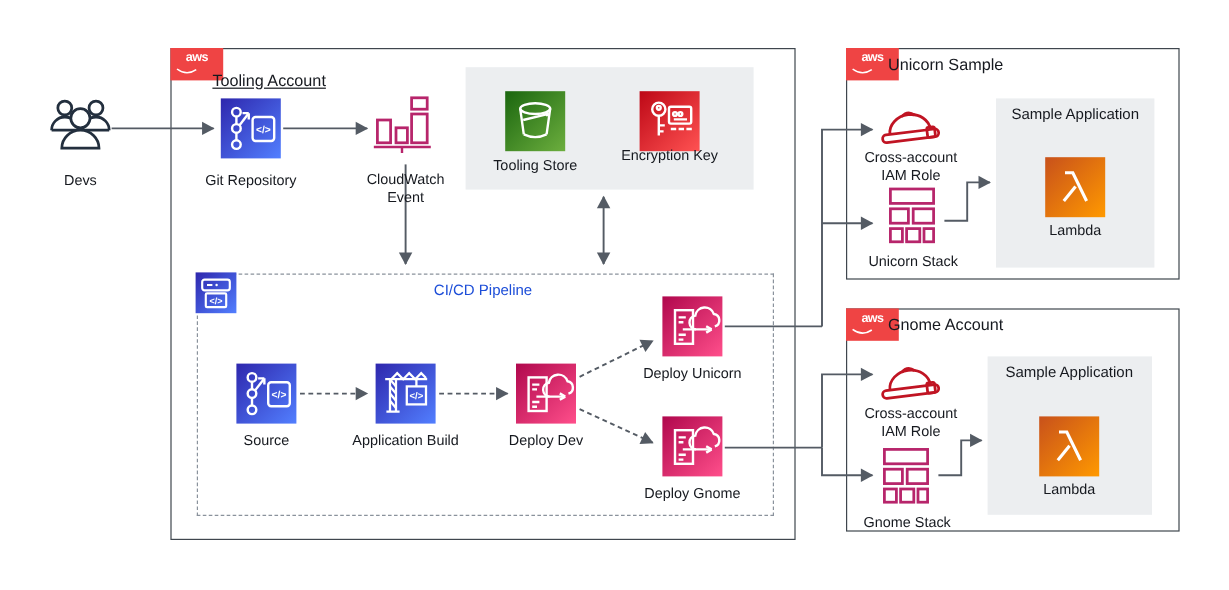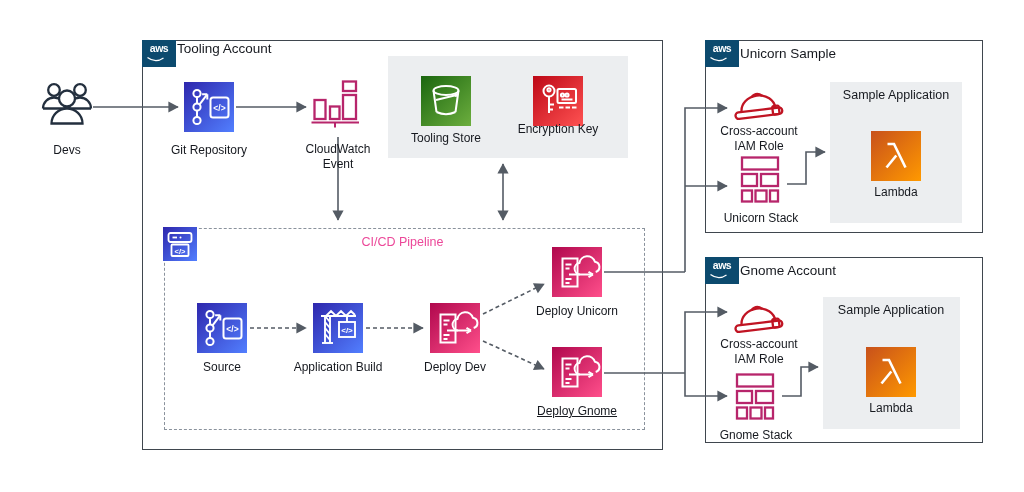--- a/index.html
+++ b/index.html
@@ -2,31 +2,31 @@
 <html><head>
 <meta charset="utf-8">
 <style>
   html,body{margin:0;padding:0;background:#fff;}
   #canvas{position:relative;width:1024px;height:492px;background:#ffffff;
           font-family:"Liberation Sans",sans-serif;color:#16191F;overflow:hidden;}
   .box{position:absolute;border:1.5px solid #3f464e;background:#fff;box-sizing:border-box;}
   .graybox{position:absolute;background:#eceef0;}
   .dashedbox{position:absolute;border:1.5px dashed #8a929c;box-sizing:border-box;}
   .acct-title{position:absolute;font-size:13.5px;color:#16191F;white-space:nowrap;}
-  .pipe-title{position:absolute;font-size:12.5px;color:#ec4899;text-align:center;}
+  .pipe-title{position:absolute;font-size:12.5px;color:#1d4ed8;text-align:center;}
   .lbl{position:absolute;font-size:12px;color:#16191F;text-align:center;
        transform:translateX(-50%);white-space:nowrap;line-height:1.25;}
   .lbl.wrap{white-space:normal;}
   .sq50{position:absolute;width:50px;height:50px;}
   .grad-blue{background:linear-gradient(135deg,#2E27AD,#527FFF);}
   .grad-pink{background:linear-gradient(135deg,#B0084D,#FF4F8B);}
   .grad-green{background:linear-gradient(135deg,#1B660F,#6CAE3E);}
   .grad-red{background:linear-gradient(135deg,#BD0816,#FF5252);}
   .grad-orange{background:linear-gradient(135deg,#C8511B,#FF9900);}
-  .awsbadge{position:absolute;width:34px;height:27px;background:#0c4a6e;}
+  .awsbadge{position:absolute;width:44px;height:27px;background:#ef4444;}
   .awsbadge .t{position:absolute;top:2px;left:0;width:100%;text-align:center;
                color:#fff;font-size:10.5px;font-weight:bold;letter-spacing:-0.5px;}
   .awsbadge svg{position:absolute;left:4px;bottom:3px;}
   svg{display:block;}
   #connectors{position:absolute;left:0;top:0;pointer-events:none;}
   .iconsvg{position:absolute;}
 </style>
 </head>
 <body>
 
@@ -82,21 +82,21 @@
         <path d="M1.5 1.5 Q9.5 7.5 17.5 2" stroke="#fff" stroke-width="1.3" fill="none"></path>
       </svg>
   </div>
   <div class="awsbadge" style="left:705px;top:257px;">
     <div class="t">aws</div>
     <svg width="19" height="8" viewBox="0 0 19 8">
         <path d="M1.5 1.5 Q9.5 7.5 17.5 2" stroke="#fff" stroke-width="1.3" fill="none"></path>
       </svg>
   </div>
 
-  <div class="acct-title" style="left:177px;top:41px;">Tooling Account</div>
+  <div class="acct-title" style="left:177px;top:60px;text-decoration:underline;">Tooling Account</div>
   <div class="acct-title" style="left:740px;top:46px;">Unicorn Sample</div>
   <div class="acct-title" style="left:740px;top:263px;">Gnome Account</div>
   <div class="pipe-title" style="left:330px;top:235px;width:145px;">CI/CD Pipeline</div>
   <div class="lbl" style="left:896px;top:88px;font-size:12.5px;">Sample Application</div>
   <div class="lbl" style="left:891px;top:303px;font-size:12.5px;">Sample Application</div>
 
   <svg class="iconsvg" style="left:38px;top:78px;" width="58" height="52" viewBox="0 0 58 52">
     <g fill="none" stroke="#232F3E" stroke-width="2.3">
       <circle cx="16" cy="12" r="5.8"></circle>
       <circle cx="42" cy="12" r="5.8"></circle>
@@ -240,21 +240,21 @@
     <svg width="50" height="50" viewBox="0 0 50 50">
       <g fill="none" stroke="#fff" stroke-width="2">
         <rect x="10.5" y="11.5" width="15" height="28"></rect>
         <path d="M13.5 17.5 h6 M13.5 21.5 h4 M13.5 32 h6 M13.5 36 h4"></path>
         <path d="M28 27.5 a5.8 5.8 0 0 1 -0.6 -11.5 a8 8 0 0 1 15.5 -1.3 a5.3 5.3 0 0 1 0.8 10.3"></path>
         <path d="M17 27.5 H41"></path>
         <path d="M41 27.5 l-4.5 -2.7 M41 27.5 l-4.5 2.7"></path>
       </g>
     </svg>
   </div>
-  <div class="lbl" style="left:577px;top:404px;text-decoration:underline;">Deploy Gnome</div>
+  <div class="lbl" style="left:577px;top:404px;">Deploy Gnome</div>
 
   <svg class="iconsvg" style="left:731px;top:82px;" width="54" height="40" viewBox="0 0 54 40">
     <g fill="none" stroke="#C01423" stroke-width="2.3" transform="rotate(-7 27 24)">
       <path d="M10 28 a17 14.5 0 0 1 34 0"></path>
       <rect x="3.5" y="28" width="47" height="6.5" rx="3.2"></rect>
       <path d="M21.5 14.5 q5.5 -5 11 0"></path>
       <rect x="41" y="26" width="6.5" height="8.5" rx="1.5"></rect>
     </g>
   </svg>
   <div class="lbl wrap" style="left:759px;top:124px;width:94px;">Cross-account IAM Role</div>

